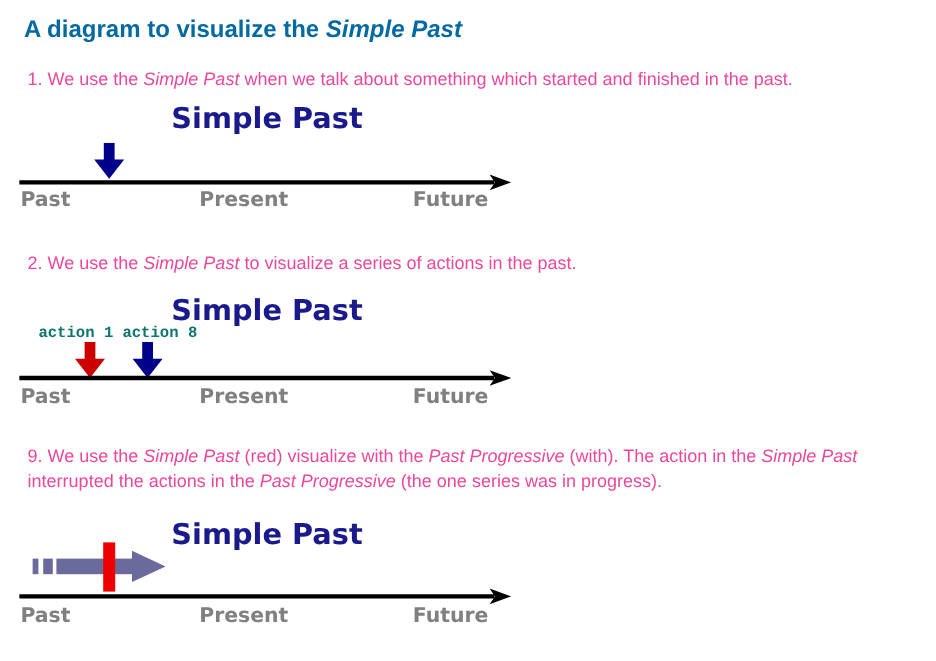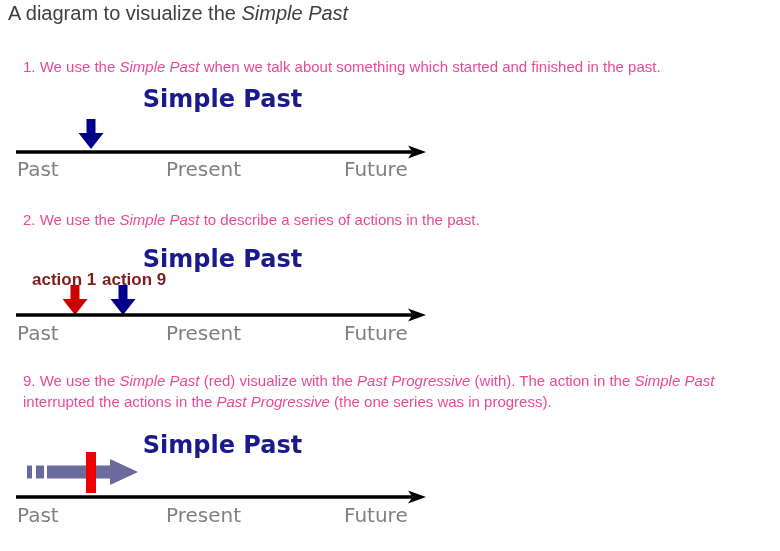--- a/index.html
+++ b/index.html
@@ -1,34 +1,34 @@
 <!DOCTYPE html>
 <html><head>
 <meta charset="utf-8">
 <style>
   html,body{margin:0;padding:0;background:#ffffff;}
   body{width:780px;height:551px;position:relative;overflow:hidden;
        font-family:"Liberation Sans",sans-serif;color:#1f1f1f;}
 
   
-  .heading{position:absolute;left:8px;top:2px;margin:0;font-size:20px;font-weight:400;color:#404040;}
+  .heading{position:absolute;left:8px;top:2px;margin:12px;font-size:20px;font-weight:700;color:#0369a1;}
   .heading i{font-style:italic;}
 
   
   .para{position:absolute;left:23px;margin:0;font-size:15px;line-height:21px;width:762px;color:#ec4899;}
   .para i{font-style:italic;}
 
   
   .diagram{position:absolute;left:0;width:445px;}
   .dtitle{position:absolute;left:0;top:0;width:445px;text-align:center;
           font-family:"DejaVu Sans",sans-serif;font-weight:700;font-size:24px;color:#1a1a8c;}
-  .tl-label{position:absolute;font-family:"DejaVu Sans",sans-serif;font-weight:400;
-            font-size:20px;color:#808080;white-space:nowrap;}
-  .action-label{position:absolute;font-family:Liberation Sans, sans-serif;font-weight:700;
-                font-size:17px;color:#7f1d1d;white-space:nowrap;}
+  .tl-label{position:absolute;font-family:"DejaVu Sans",sans-serif;font-weight:700;
+            font-size:17px;color:#808080;white-space:nowrap;}
+  .action-label{position:absolute;font-family:Liberation Mono, monospace;font-weight:700;
+                font-size:13px;color:#0f766e;white-space:nowrap;}
 
   svg{position:absolute;display:block;}
   .timeline-line{stroke:#000000;stroke-width:3.6;}
   .timeline-head{fill:#000000;}
   .fill-navy{fill:#00008b;}
   .fill-red{fill:#cc0000;}
   .fill-slate{fill:#6a6a9d;}
   .interruption-bar{position:absolute;background:#ee0000;width:10px;height:41px;}
 </style>
 </head>
@@ -46,26 +46,26 @@
   </svg>
   <svg style="left:16px;top:60px" width="410" height="14">
     <line class="timeline-line" x1="0" y1="7" x2="396" y2="7"></line>
     <polygon class="timeline-head" points="392,0.5 410,7 392,13.5 396.5,7"></polygon>
   </svg>
   <span class="tl-label" style="left:17px;top:72px">Past</span>
   <span class="tl-label" style="left:166px;top:72px">Present</span>
   <span class="tl-label" style="left:344px;top:72px">Future</span>
 </div>
 
-<p class="para" style="top:209px"><span>2. We use the </span><i>Simple Past</i><span> to describe a series of actions in the past.</span></p>
+<p class="para" style="top:209px"><span>2. We use the </span><i>Simple Past</i><span> to visualize a series of actions in the past.</span></p>
 
 <div class="diagram" style="top:245px;height:108px">
   <div class="dtitle">Simple Past</div>
   <span class="action-label" style="left:32px;top:25px">action 1</span>
-  <span class="action-label" style="left:102px;top:25px">action 9</span>
+  <span class="action-label" style="left:102px;top:25px">action 8</span>
   <svg style="left:62px;top:40px" width="26" height="31">
     <rect class="fill-red" x="8.5" y="0" width="9" height="15"></rect>
     <polygon class="fill-red" points="0.5,14 25.5,14 13,30"></polygon>
   </svg>
   <svg style="left:110px;top:40px" width="26" height="31">
     <rect class="fill-navy" x="8.5" y="0" width="9" height="15"></rect>
     <polygon class="fill-navy" points="0.5,14 25.5,14 13,30"></polygon>
   </svg>
   <svg style="left:16px;top:63px" width="410" height="14">
     <line class="timeline-line" x1="0" y1="7" x2="396" y2="7"></line>

